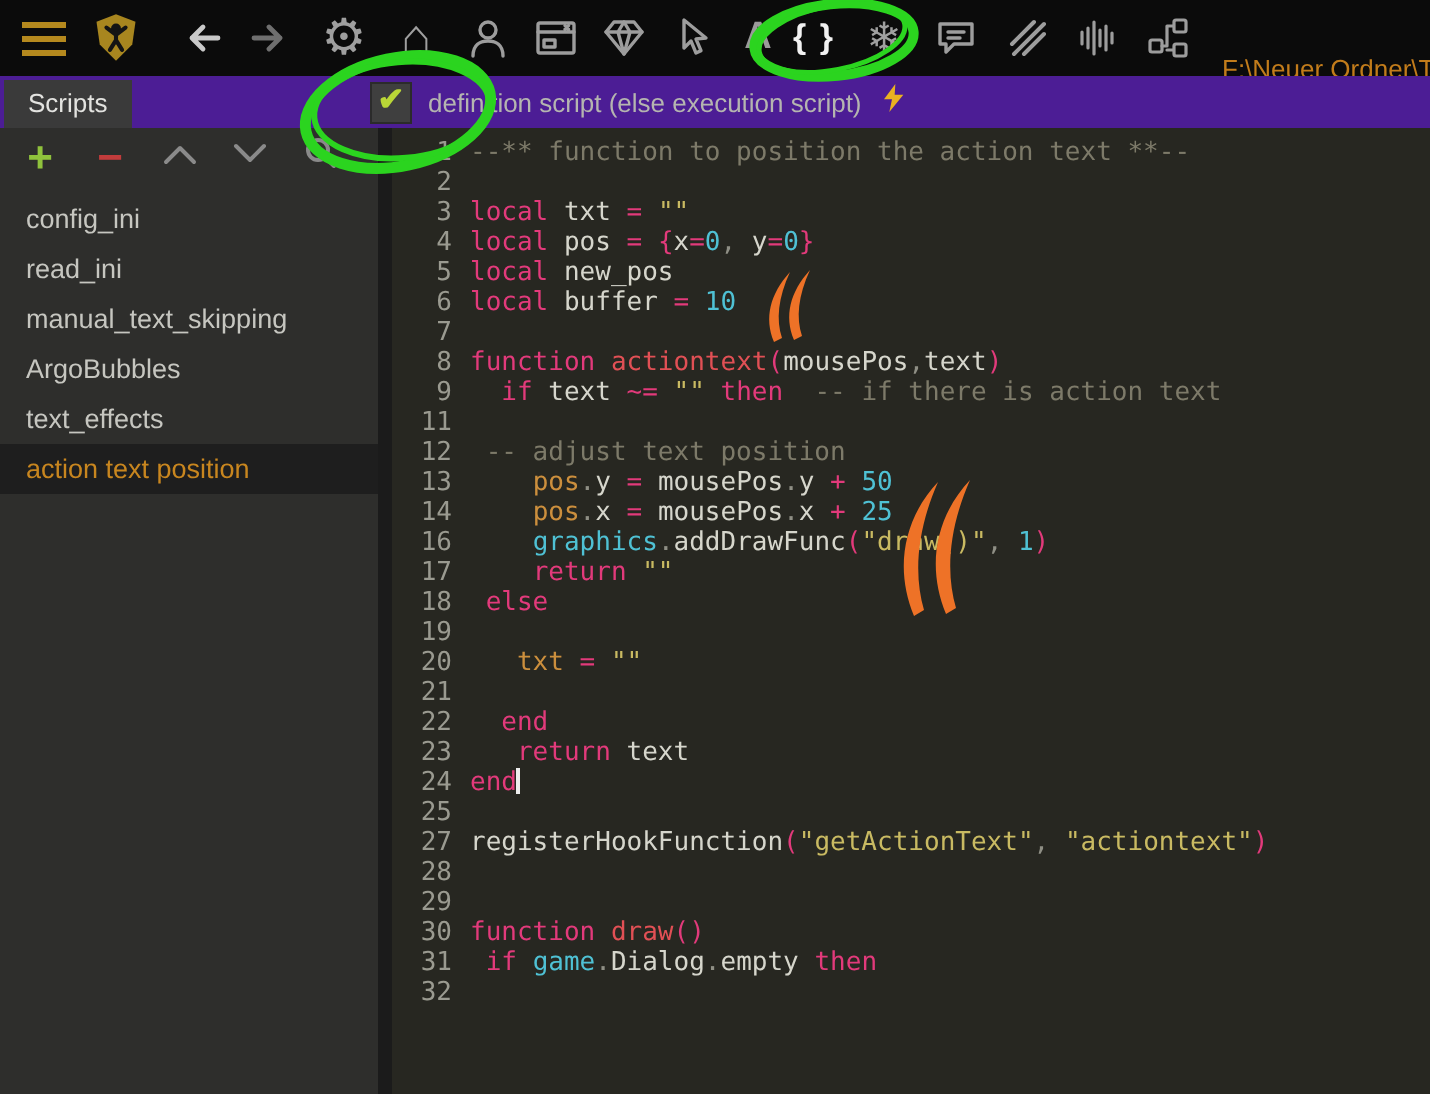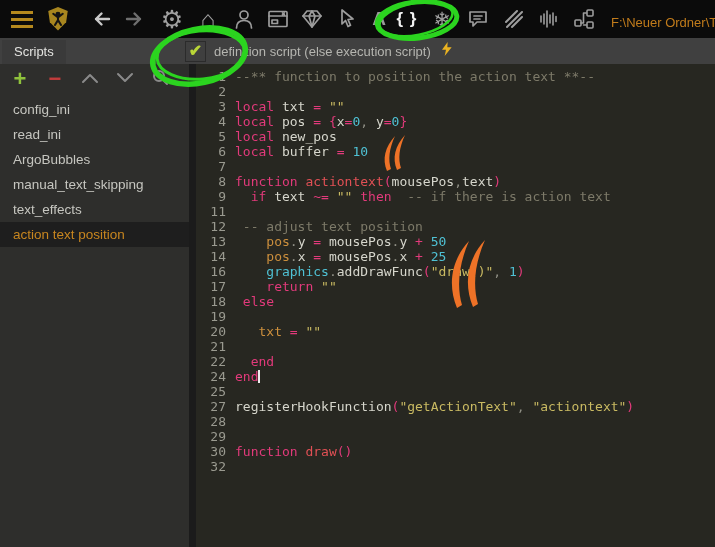--- a/index.html
+++ b/index.html
@@ -10,25 +10,25 @@
   .topbar{position:absolute;top:0;left:0;width:715px;height:38px;background:#0b0b0b;}
   .tic{position:absolute;top:2px;width:32px;height:34px;display:flex;align-items:center;
        justify-content:center;color:#9f9f9f;}
   .tic svg{stroke:#9d9d9d;fill:none;stroke-width:1.7;stroke-linecap:round;stroke-linejoin:round;}
   .menu-bars{display:flex;flex-direction:column;gap:4px;}
   .menu-bars i{display:block;width:22px;height:3px;background:#b5891e;}
   .glyph-lg{font-size:25px;line-height:1;}
   .glyph-md{font-size:21px;line-height:1;}
   .glyph-a{font-size:19px;font-weight:bold;color:#9a9a9a;}
   .glyph-braces{font-size:17px;font-weight:bold;color:#f2f2f2;letter-spacing:1px;}
-  .path{position:absolute;right:0;top:4px;height:38px;line-height:38px;width:104px;
+  .path{position:absolute;right:0;top:16px;height:38px;line-height:38px;width:104px;
         color:#c27c1b;font-size:13px;white-space:nowrap;overflow:hidden;}
 
   
-  .secondbar{position:absolute;top:38px;left:0;width:715px;height:26px;background:#404040;}
+  .secondbar{position:absolute;top:38px;left:0;width:715px;height:26px;background:#4c1d95;}
   .tab{position:absolute;left:2px;top:2px;height:24px;line-height:24px;padding:0 12px;
        background:#3a3a3a;color:#e3e3e0;font-size:13px;}
   .defrow{position:absolute;left:185px;top:1px;height:24px;display:flex;align-items:center;gap:8px;}
   .cb{width:19px;height:19px;background:#3f3f3f;border:1px solid #2b2b2b;display:flex;
       align-items:center;justify-content:center;cursor:pointer;}
   .cb .chk{color:#b9d637;font-size:16px;font-weight:bold;line-height:1;}
   .deflabel{color:#b5b5b0;font-size:13px;}
   .bolt svg{fill:#eab221;stroke:none;}
 
   
@@ -183,22 +183,22 @@
     <span class="stool">
       <svg width="18" height="18" viewBox="0 0 18 18">
           <circle cx="8" cy="8" r="5"></circle>
           <path d="M12 12 L16 16"></path>
         </svg>
     </span>
   </div>
   <div class="list" id="script-list">
       <div class="si">config_ini</div>
       <div class="si">read_ini</div>
+      <div class="si">manual_text_skipping</div>
       <div class="si">ArgoBubbles</div>
-      <div class="si">manual_text_skipping</div>
       <div class="si">text_effects</div>
       <div class="si sel">action text position</div>
     </div>
 </div>
 <div class="divider"></div>
 
 <div class="editor">
   <div id="code-lines">
       <div class="cl"><span class="ln">1</span><span class="ct"><span class="tk-c">--** function to position the action text **--</span></span></div>
       <div class="cl"><span class="ln">2</span><span class="ct"></span></div>
@@ -213,26 +213,28 @@
       <div class="cl"><span class="ln">12</span><span class="ct"><span class="tk-c"> -- adjust text position</span></span></div>
       <div class="cl"><span class="ln">13</span><span class="ct"><span>    </span><span class="tk-g">pos</span><span class="tk-p">.</span><span class="tk-i">y </span><span class="tk-k">= </span><span class="tk-i">mousePos</span><span class="tk-p">.</span><span class="tk-i">y </span><span class="tk-k">+ </span><span class="tk-n">50</span></span></div>
       <div class="cl"><span class="ln">14</span><span class="ct"><span>    </span><span class="tk-g">pos</span><span class="tk-p">.</span><span class="tk-i">x </span><span class="tk-k">= </span><span class="tk-i">mousePos</span><span class="tk-p">.</span><span class="tk-i">x </span><span class="tk-k">+ </span><span class="tk-n">25</span></span></div>
       <div class="cl"><span class="ln">16</span><span class="ct"><span>    </span><span class="tk-b">graphics</span><span class="tk-p">.</span><span class="tk-i">addDrawFunc</span><span class="tk-k">(</span><span class="tk-s">"draw()"</span><span class="tk-p">,</span><span> </span><span class="tk-n">1</span><span class="tk-k">)</span></span></div>
       <div class="cl"><span class="ln">17</span><span class="ct"><span>    </span><span class="tk-k">return </span><span class="tk-s">""</span></span></div>
       <div class="cl"><span class="ln">18</span><span class="ct"><span> </span><span class="tk-k">else</span></span></div>
       <div class="cl"><span class="ln">19</span><span class="ct"></span></div>
       <div class="cl"><span class="ln">20</span><span class="ct"><span>   </span><span class="tk-g">txt </span><span class="tk-k">= </span><span class="tk-s">""</span></span></div>
       <div class="cl"><span class="ln">21</span><span class="ct"></span></div>
       <div class="cl"><span class="ln">22</span><span class="ct"><span>  </span><span class="tk-k">end</span></span></div>
+      <div class="cl"><span class="ln">23</span><span class="ct"><span>   </span><span class="tk-k">return </span><span class="tk-i">text</span></span></div>
       <div class="cl"><span class="ln">24</span><span class="ct"><span class="tk-k">end</span><span class="caret"></span></span></div>
       <div class="cl"><span class="ln">25</span><span class="ct"></span></div>
       <div class="cl"><span class="ln">27</span><span class="ct"><span class="tk-i">registerHookFunction</span><span class="tk-k">(</span><span class="tk-s">"getActionText"</span><span class="tk-p">,</span><span> </span><span class="tk-s">"actiontext"</span><span class="tk-k">)</span></span></div>
       <div class="cl"><span class="ln">28</span><span class="ct"></span></div>
       <div class="cl"><span class="ln">29</span><span class="ct"></span></div>
       <div class="cl"><span class="ln">30</span><span class="ct"><span class="tk-k">function </span><span class="tk-f">draw</span><span class="tk-k">()</span></span></div>
+      <div class="cl"><span class="ln">31</span><span class="ct"><span> </span><span class="tk-k">if </span><span class="tk-b">game</span><span class="tk-p">.</span><span class="tk-i">Dialog</span><span class="tk-p">.</span><span class="tk-i">empty </span><span class="tk-k">then</span></span></div>
       <div class="cl"><span class="ln">32</span><span class="ct"></span></div>
     </div>
 </div>
 
 <svg class="anno" width="715" height="547" viewBox="0 0 715 547">
   <ellipse cx="417" cy="20" rx="40" ry="18" stroke-width="5" transform="rotate(-6 417 20)" stroke="#2bd41f"></ellipse>
   <ellipse cx="416" cy="19" rx="37" ry="16" stroke-width="2.5" transform="rotate(-11 416 19)" stroke="#2bd41f"></ellipse>
   <ellipse cx="199" cy="56" rx="47" ry="27" stroke-width="5.5" transform="rotate(-12 199 56)" stroke="#2bd41f"></ellipse>
   <ellipse cx="201" cy="55" rx="44" ry="24" stroke-width="3" transform="rotate(-5 201 55)" stroke="#2bd41f"></ellipse>
   <path d="M387 171 C382 159 385 147 395 136 C389 149 388 160 391 169 Z" fill="#ee7227"></path>

